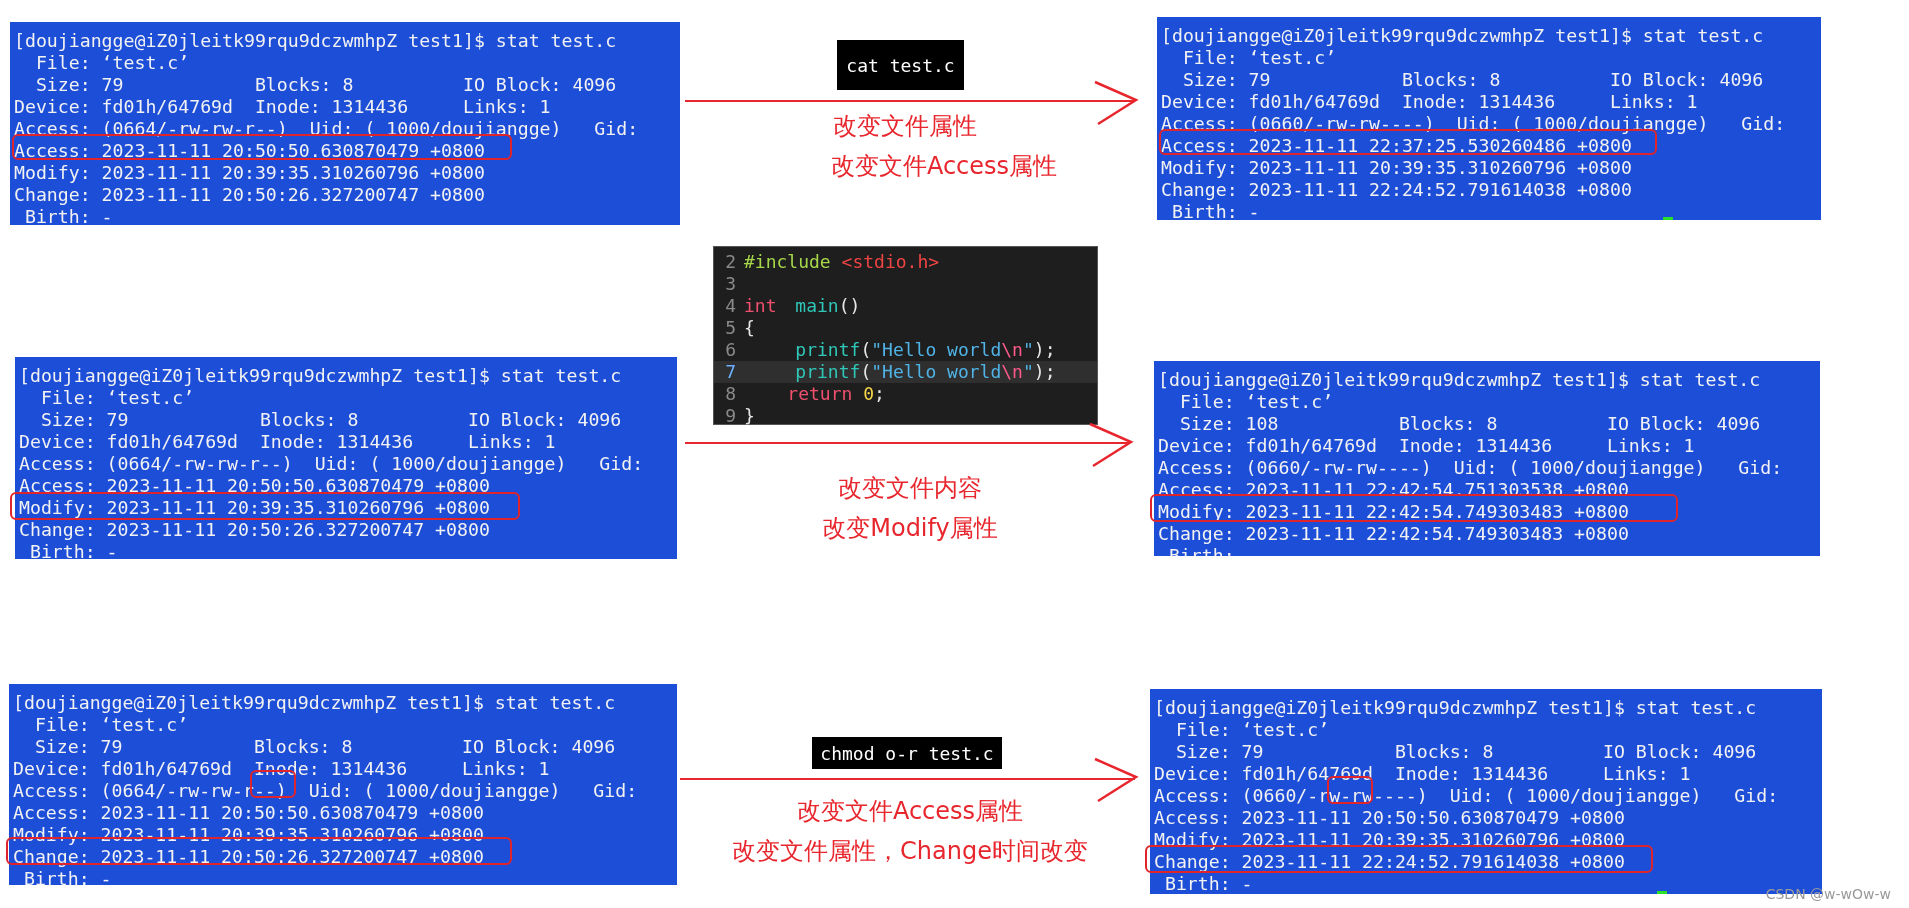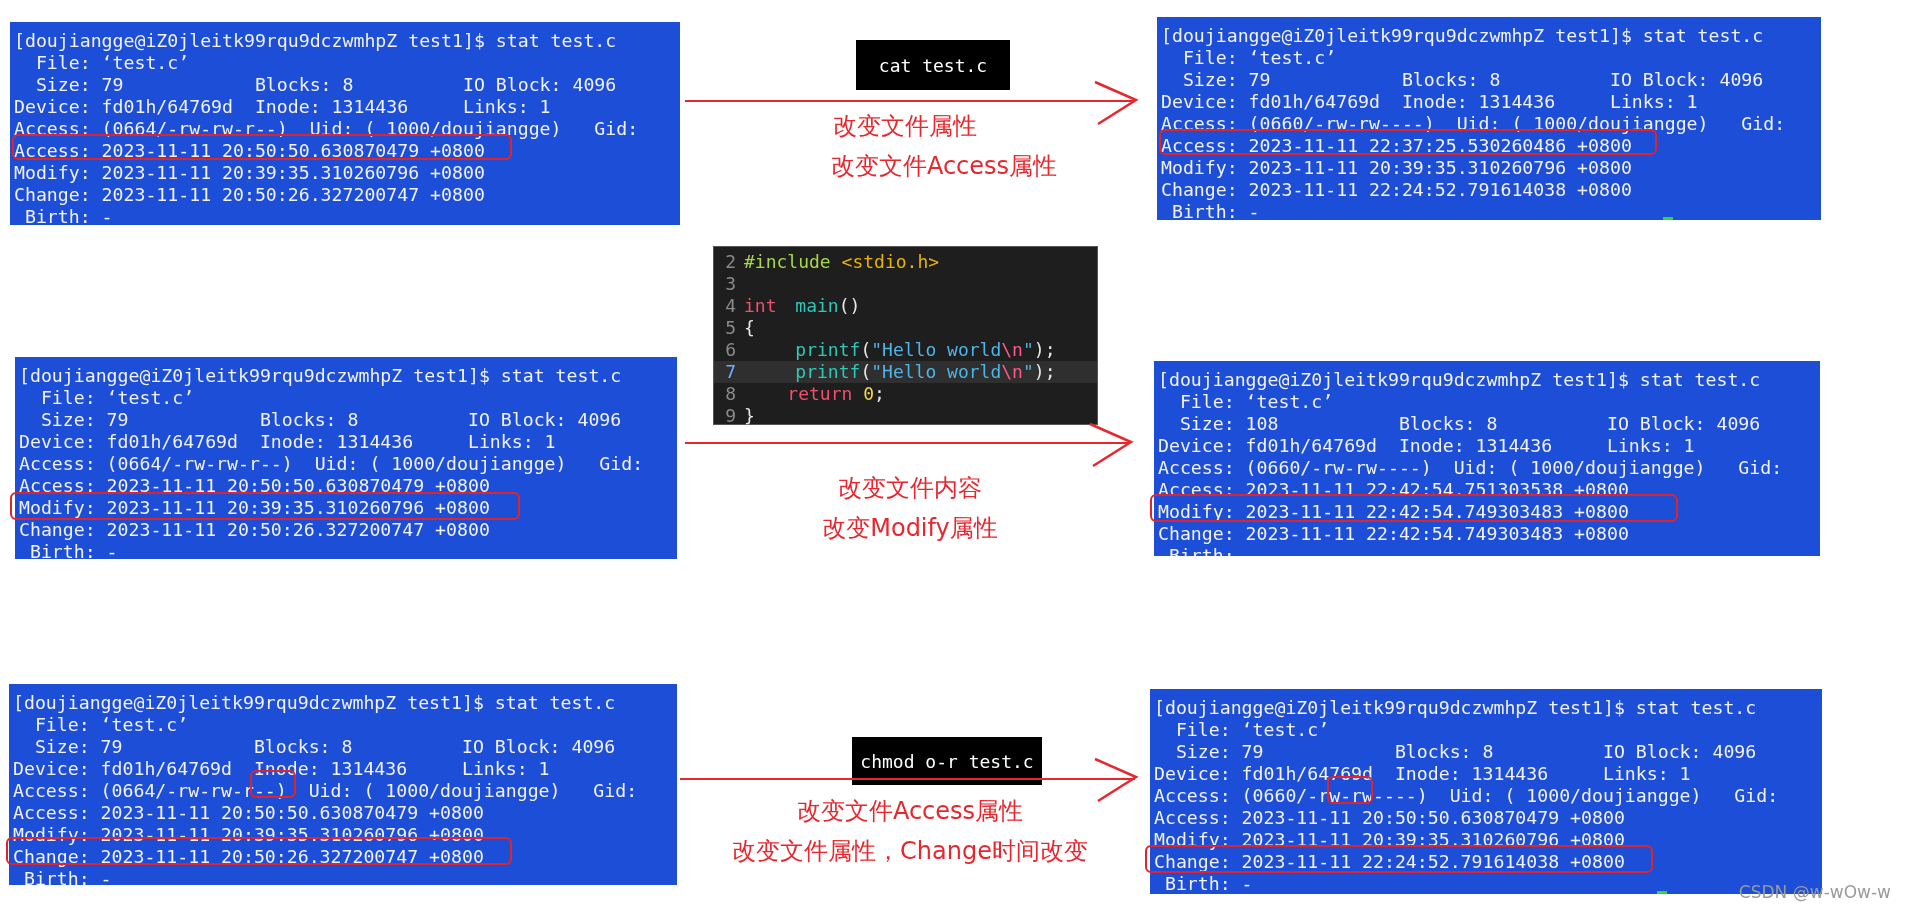--- a/index.html
+++ b/index.html
@@ -9,32 +9,32 @@
   .hlbox { position:absolute; border:2px solid #e0242c; border-radius:6px; pointer-events:none; }
   .cmd { position:absolute; background:#000; color:#fff; font-family:"DejaVu Sans Mono", monospace; font-size:18px; display:flex; align-items:center; justify-content:center; white-space:pre; }
   .note { position:absolute; color:#e8262d; font-size:24px; text-align:center; white-space:nowrap; }
   .arrow-line { position:absolute; height:2px; background:#e8262d; }
   .arrow-head { position:absolute; }
   .code { position:absolute; left:713px; top:246px; width:385px; height:179px; background:#1e1e1e; border:1px solid #555; font-family:"DejaVu Sans Mono", monospace; font-size:18px; line-height:22px; white-space:pre; box-sizing:border-box; padding-top:4px; }
   .code .cl { display:block; height:22px; position:relative; }
   .code .cl.cur { background:#2f2f2f; }
   .ln { color:#8a8a8a; display:inline-block; width:22px; text-align:right; margin-right:8px; }
   .cur .ln { color:#6ab0ff; }
-  .c-pre { color:#a6d84a; } .c-inc { color:#eab308; } .c-kw { color:#f0506e;margin-top:48px; } .c-fn { color:#2fc7b8;margin-left:8px; }
+  .c-pre { color:#a6d84a; } .c-inc { color:#ef4444; } .c-kw { color:#f0506e;margin-top:48px; } .c-fn { color:#2fc7b8;margin-left:8px; }
   .c-str { color:#4fb3e6; } .c-esc { color:#ff5a8a; } .c-num { color:#f5d64a; } .c-pun { color:#e6e6e6; }
-  .watermark { position:absolute; right:18px; bottom:6px; font-size:17px; color:#9a9a9a;text-align:center; }
+  .watermark { position:absolute; right:18px; bottom:6px; font-size:14px; color:#9a9a9a;text-align:center; }
   .cursor { position:absolute; width:10px; height:3px; background:#28e028; }
 </style>
 </head>
 <body>
 
 <div class="term" style="left:10px;top:22px;width:670px;height:203px;"><span class="line">[doujiangge@iZ0jleitk99rqu9dczwmhpZ test1]$ stat test.c</span><span class="line">  File: ‘test.c’</span><span class="line">  Size: 79            Blocks: 8          IO Block: 4096</span><span class="line">Device: fd01h/64769d  Inode: 1314436     Links: 1</span><span class="line">Access: (0664/-rw-rw-r--)  Uid: ( 1000/doujiangge)   Gid:</span><span class="line">Access: 2023-11-11 20:50:50.630870479 +0800</span><span class="line">Modify: 2023-11-11 20:39:35.310260796 +0800</span><span class="line">Change: 2023-11-11 20:50:26.327200747 +0800</span><span class="line"> Birth: -</span></div>
 <div class="hlbox" style="left:12px;top:134px;width:496px;height:22px;"></div>
 
-<div class="cmd" style="left:856px;top:40px;width:154px;height:50px;text-align:center;">cat test.c</div>
+<div class="cmd" style="left:837px;top:40px;width:127px;height:50px;text-align:center;">cat test.c</div>
 <div class="arrow-line" style="left:685px;top:100px;width:450px;"></div>
 <svg class="arrow-head" style="left:1090px;top:78px;" width="50" height="50">
     <path d="M5 4 L46 22 L8 46" stroke="#e8262d" stroke-width="2.5" fill="none"></path>
   </svg>
 <div class="note" style="left:785px;top:110px;width:240px;">改变文件属性</div>
 <div class="note" style="left:785px;top:150px;width:240px;margin-left:39px;">改变文件Access属性</div>
 
 <div class="term" style="left:1157px;top:17px;width:664px;height:203px;"><span class="line">[doujiangge@iZ0jleitk99rqu9dczwmhpZ test1]$ stat test.c</span><span class="line">  File: ‘test.c’</span><span class="line">  Size: 79            Blocks: 8          IO Block: 4096</span><span class="line">Device: fd01h/64769d  Inode: 1314436     Links: 1</span><span class="line">Access: (0660/-rw-rw----)  Uid: ( 1000/doujiangge)   Gid:</span><span class="line">Access: 2023-11-11 22:37:25.530260486 +0800</span><span class="line">Modify: 2023-11-11 20:39:35.310260796 +0800</span><span class="line">Change: 2023-11-11 22:24:52.791614038 +0800</span><span class="line"> Birth: -</span></div>
 <div class="hlbox" style="left:1159px;top:129px;width:494px;height:22px;"></div>
 <div class="cursor" style="left:1663px;top:217px;"></div>
@@ -51,21 +51,21 @@
 <div class="note" style="left:790px;top:472px;width:240px;">改变文件内容</div>
 <div class="note" style="left:790px;top:512px;width:240px;">改变Modify属性</div>
 
 <div class="term" style="left:1154px;top:361px;width:666px;height:195px;"><span class="line">[doujiangge@iZ0jleitk99rqu9dczwmhpZ test1]$ stat test.c</span><span class="line">  File: ‘test.c’</span><span class="line">  Size: 108           Blocks: 8          IO Block: 4096</span><span class="line">Device: fd01h/64769d  Inode: 1314436     Links: 1</span><span class="line">Access: (0660/-rw-rw----)  Uid: ( 1000/doujiangge)   Gid:</span><span class="line">Access: 2023-11-11 22:42:54.751303538 +0800</span><span class="line">Modify: 2023-11-11 22:42:54.749303483 +0800</span><span class="line">Change: 2023-11-11 22:42:54.749303483 +0800</span><span class="line"> Birth: -</span></div>
 <div class="hlbox" style="left:1150px;top:494px;width:524px;height:24px;"></div>
 
 <div class="term" style="left:9px;top:684px;width:668px;height:201px;"><span class="line">[doujiangge@iZ0jleitk99rqu9dczwmhpZ test1]$ stat test.c</span><span class="line">  File: ‘test.c’</span><span class="line">  Size: 79            Blocks: 8          IO Block: 4096</span><span class="line">Device: fd01h/64769d  Inode: 1314436     Links: 1</span><span class="line">Access: (0664/-rw-rw-r--)  Uid: ( 1000/doujiangge)   Gid:</span><span class="line">Access: 2023-11-11 20:50:50.630870479 +0800</span><span class="line">Modify: 2023-11-11 20:39:35.310260796 +0800</span><span class="line">Change: 2023-11-11 20:50:26.327200747 +0800</span><span class="line"> Birth: -</span></div>
 <div class="hlbox" style="left:250px;top:770px;width:42px;height:24px;"></div>
 <div class="hlbox" style="left:6px;top:837px;width:502px;height:24px;"></div>
 
-<div class="cmd" style="left:812px;top:737px;width:190px;height:48px;margin-left:40px;">chmod o-r test.c</div>
+<div class="cmd" style="left:812px;top:737px;width:190px;height:32px;">chmod o-r test.c</div>
 <div class="arrow-line" style="left:680px;top:778px;width:455px;"></div>
 <svg class="arrow-head" style="left:1090px;top:755px;" width="50" height="50">
     <path d="M5 4 L46 22 L8 46" stroke="#e8262d" stroke-width="2.5" fill="none"></path>
   </svg>
 <div class="note" style="left:760px;top:795px;width:300px;">改变文件Access属性</div>
 <div class="note" style="left:720px;top:835px;width:380px;">改变文件属性，Change时间改变</div>
 
 <div class="term" style="left:1150px;top:689px;width:672px;height:205px;"><span class="line">[doujiangge@iZ0jleitk99rqu9dczwmhpZ test1]$ stat test.c</span><span class="line">  File: ‘test.c’</span><span class="line">  Size: 79            Blocks: 8          IO Block: 4096</span><span class="line">Device: fd01h/64769d  Inode: 1314436     Links: 1</span><span class="line">Access: (0660/-rw-rw----)  Uid: ( 1000/doujiangge)   Gid:</span><span class="line">Access: 2023-11-11 20:50:50.630870479 +0800</span><span class="line">Modify: 2023-11-11 20:39:35.310260796 +0800</span><span class="line">Change: 2023-11-11 22:24:52.791614038 +0800</span><span class="line"> Birth: -</span></div>
 <div class="hlbox" style="left:1327px;top:776px;width:42px;height:24px;"></div>
 <div class="hlbox" style="left:1145px;top:845px;width:504px;height:24px;"></div>

